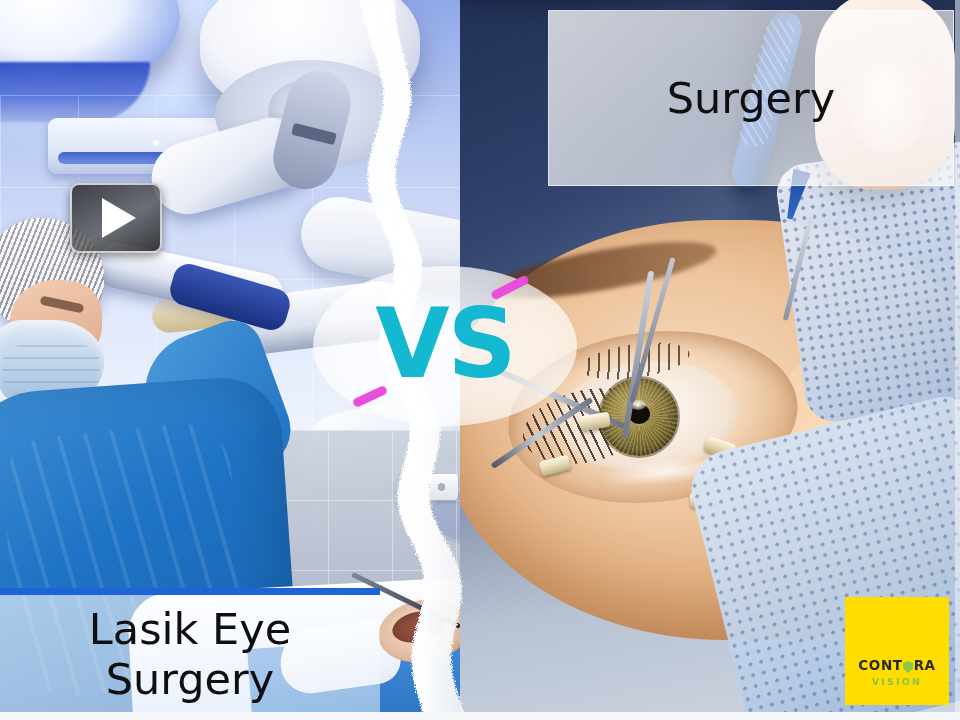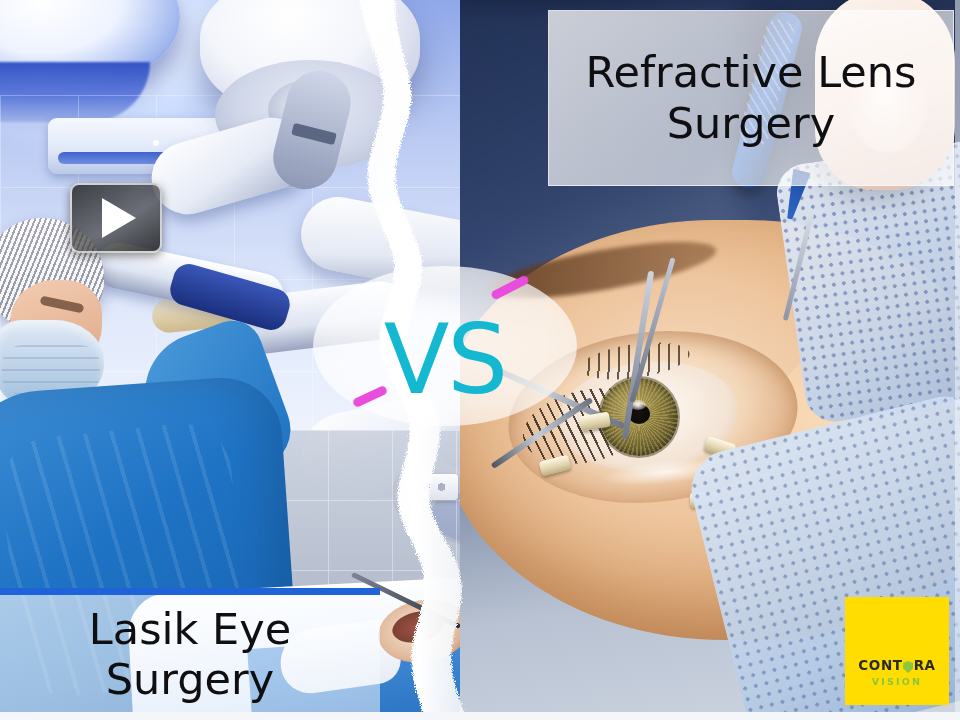--- a/index.html
+++ b/index.html
@@ -203,23 +203,23 @@
     background:radial-gradient(ellipse,rgba(255,255,255,.8),rgba(255,255,255,0) 70%);transform:rotate(-6deg);}
 
   
   .torn{position:absolute;left:300px;top:-10px;width:300px;height:740px;pointer-events:none;}
   .torn svg{display:block;}
 
   
   .vs-ellipse{position:absolute;left:313px;top:266px;width:264px;height:160px;border-radius:50%;
     background:radial-gradient(ellipse at 48% 45%,rgba(255,255,255,.88) 0%,rgba(255,255,255,.74) 55%,rgba(255,255,255,.48) 100%);
     filter:blur(.4px);}
-  .vs-text{position:absolute;left:313px;top:280px;width:264px;height:160px;
+  .vs-text{position:absolute;left:313px;top:264px;width:264px;height:160px;
     display:flex;align-items:center;justify-content:center;
-    font-size:96px;font-weight:normal;letter-spacing:-2px;color:#14b8d0;line-height:1;}
+    font-size:96px;font-weight:bold;letter-spacing:-2px;color:#14b8d0;line-height:1;}
   .dash{position:absolute;height:9px;border-radius:5px;background:#e84ddb;filter:blur(.3px);}
   .dash-a{left:490px;top:283px;width:40px;transform:rotate(-27deg);}
   .dash-b{left:352px;top:392px;width:36px;transform:rotate(-25deg);}
 
   
   .title-tr{position:absolute;left:548px;top:10px;width:406px;height:176px;
     background:linear-gradient(140deg,rgba(255,255,255,.76),rgba(255,255,255,.62) 55%,rgba(255,255,255,.70));
     border:1px solid rgba(255,255,255,.55);
     display:flex;align-items:center;justify-content:center;}
   .title-tr .t{color:#0f0f12;font-size:43px;line-height:1.18;text-align:center;font-weight:normal;}
@@ -367,21 +367,20 @@
     </svg>
   </div>
 
   <div class="vs-ellipse"></div>
   <div class="dash dash-a"></div>
   <div class="dash dash-b"></div>
   <div class="vs-text">VS</div>
 
   <div class="title-tr">
     <div class="t">
-      <div>Refractive Lens</div>
       <div>Surgery</div>
     </div>
   </div>
 
   <div class="title-bl">
     <div class="t">
       <div>Lasik Eye</div>
       <div>Surgery</div>
     </div>
   </div>

